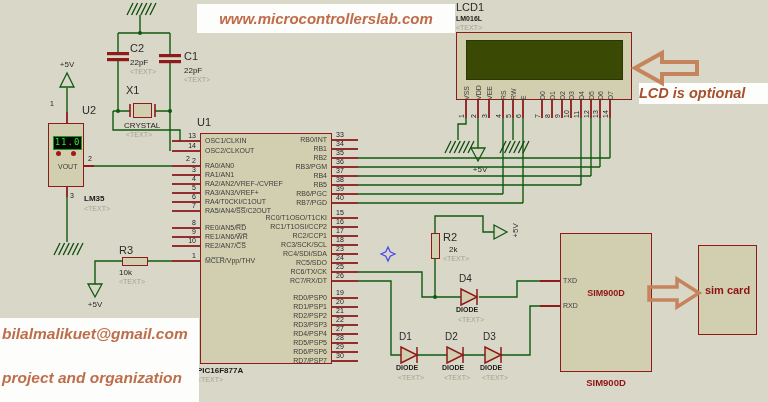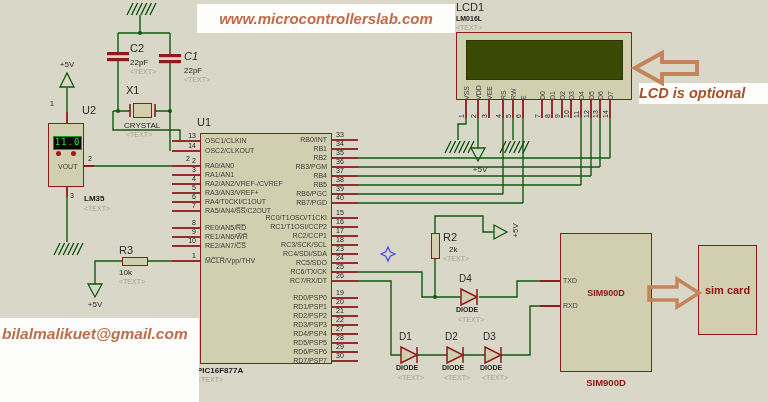--- a/index.html
+++ b/index.html
@@ -52,21 +52,21 @@
   <div class="val" style="left:84px;top:194px;font-weight:bold;">LM35</div>
   <div class="ph" style="left:84px;top:205px;">&lt;TEXT&gt;</div>
   <div class="pinnum" style="left:50px;top:100px;">1</div>
   <div class="pinnum" style="left:88px;top:155px;">2</div>
   <div class="pinnum" style="left:186px;top:155px;">2</div>
   <div class="pinnum" style="left:70px;top:192px;">3</div>
 
   <div class="reflabel" style="left:130px;top:42px;">C2</div>
   <div class="val" style="left:130px;top:58px;">22pF</div>
   <div class="ph" style="left:130px;top:68px;">&lt;TEXT&gt;</div>
-  <div class="reflabel" style="left:184px;top:50px;font-style:italic;">C1</div>
+  <div class="reflabel" style="left:184px;top:50px;">C1</div>
   <div class="val" style="left:184px;top:66px;">22pF</div>
   <div class="ph" style="left:184px;top:76px;">&lt;TEXT&gt;</div>
 
   <div class="comp" style="left:133px;top:103px;width:19px;height:15px;"></div>
   <div class="reflabel" style="left:126px;top:84px;">X1</div>
   <div class="val" style="left:124px;top:121px;">CRYSTAL</div>
   <div class="ph" style="left:126px;top:131px;">&lt;TEXT&gt;</div>
 
   <div class="comp" style="left:122px;top:257px;width:26px;height:9px;"></div>
   <div class="reflabel" style="left:119px;top:244px;">R3</div>
@@ -97,20 +97,21 @@
   <div class="whitebox" style="left:197px;top:4px;width:258px;height:29px;">
     <div class="abs promo" style="left:0;top:0;width:258px;text-align:center;line-height:29px;font-size:15px;color:#c06b49;">www.microcontrollerslab.com</div>
   </div>
 
   <div class="whitebox" style="left:639px;top:83px;width:129px;height:21px;">
     <div class="abs promo" style="left:0;top:0;width:129px;text-align:left;line-height:21px;font-size:14.5px;color:#a8502c;">LCD is optional</div>
   </div>
 
   <div class="whitebox" style="left:0;top:318px;width:199px;height:84px;">
     <div class="abs promo" style="left:2px;top:5px;font-size:15.5px;line-height:22px;white-space:nowrap;">bilalmalikuet@gmail.com</div>
+    <div class="abs promo" style="left:2px;top:49px;font-size:15.5px;line-height:22px;white-space:nowrap;">project and organization</div>
   </div>
 
   <svg id="wires" width="768" height="402" viewBox="0 0 768 402">
     <g stroke="#0f5a0f" stroke-width="1.4" fill="none">
 
       <path d="M140,15 V33 M118,33 H170 M118,33 V52 M118,61 V111 M170,33 V54 M170,63 V151 M172,151 H172"></path>
       <path d="M113,111 H130 M155,111 H170 M113,111 V130 H180 V141"></path>
 
       <path d="M67,88 V112 M94,166 H172 M67,197 V242"></path>
 

